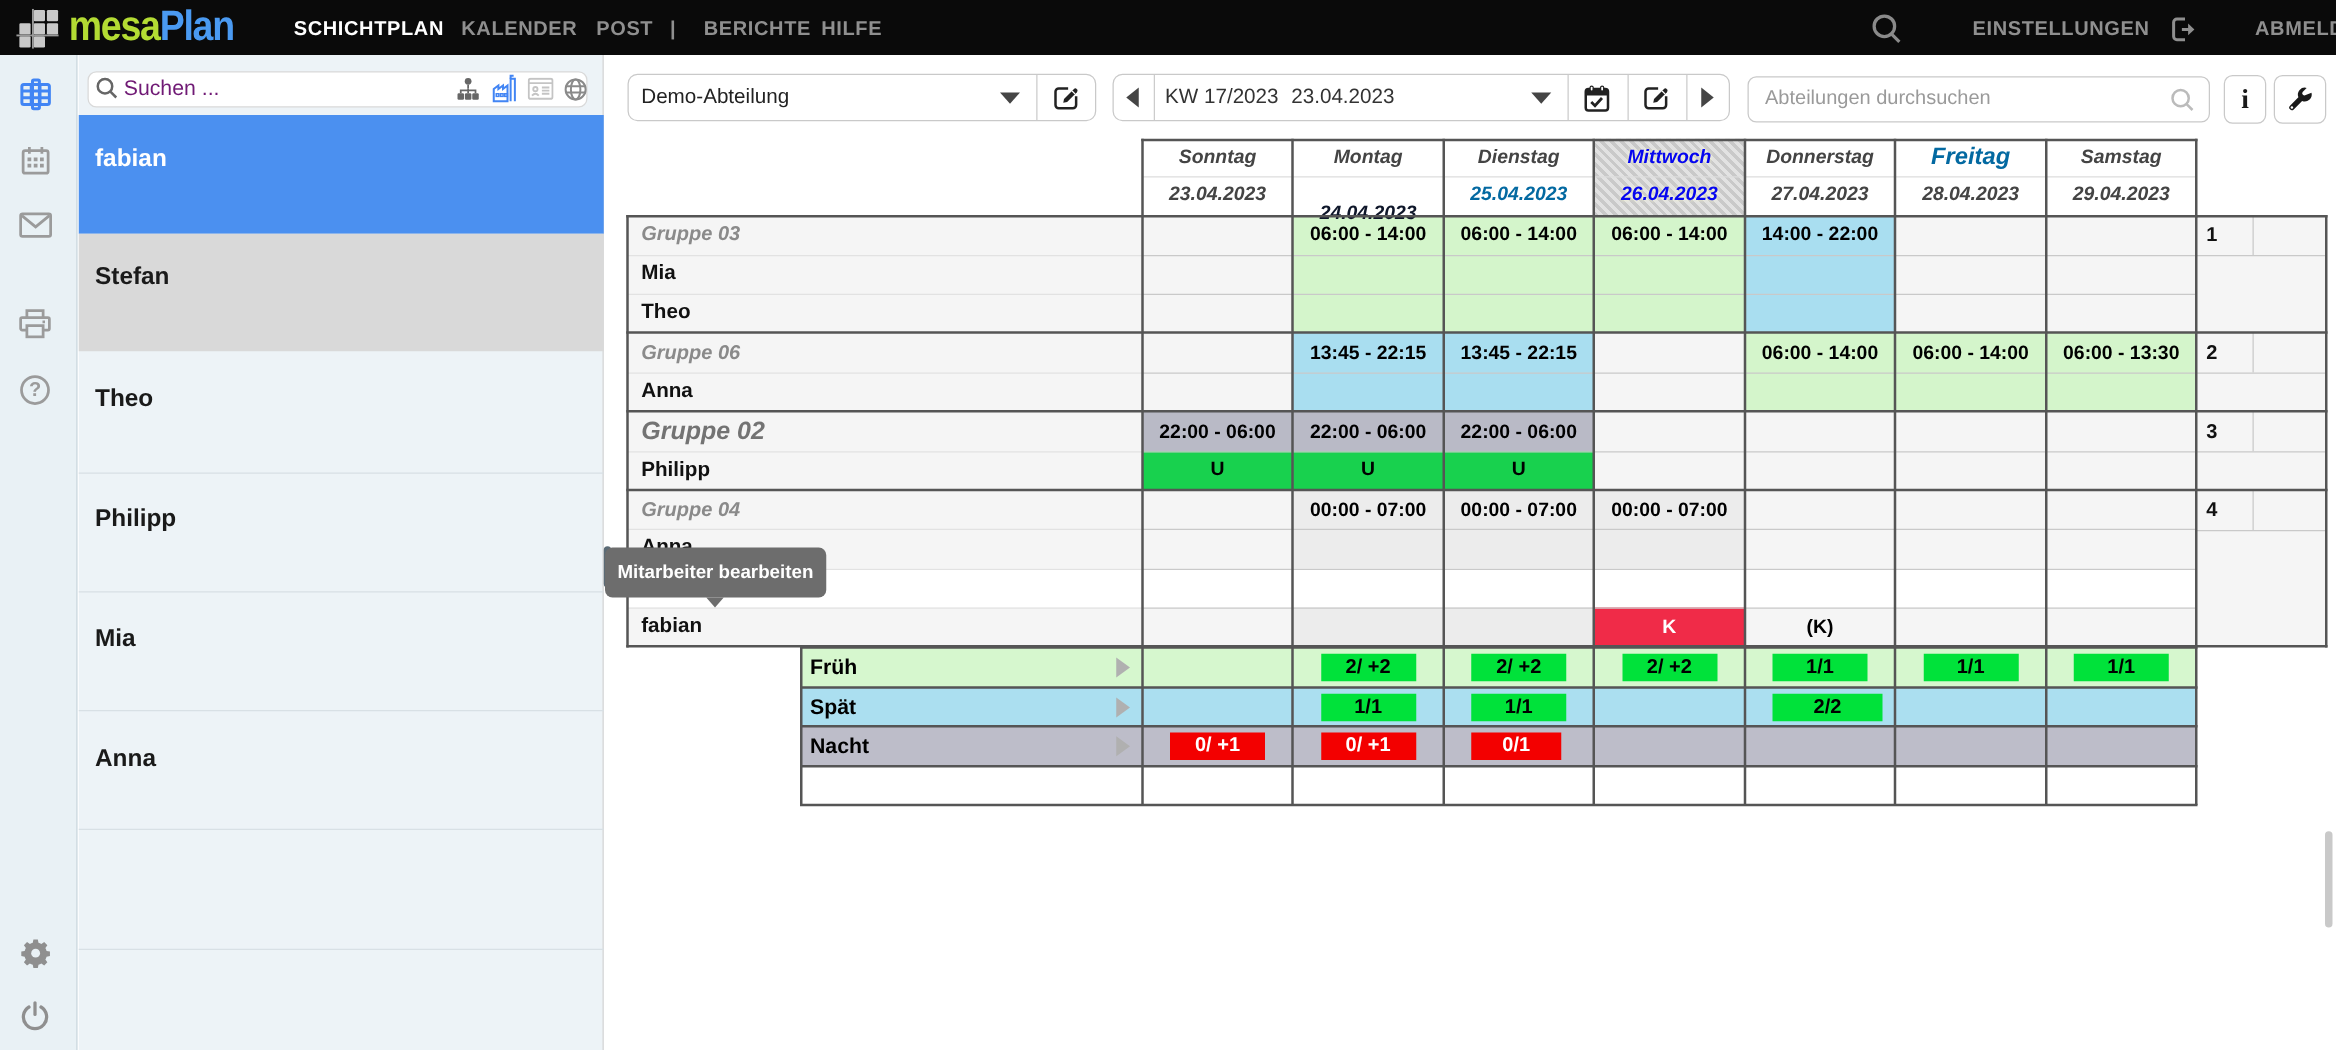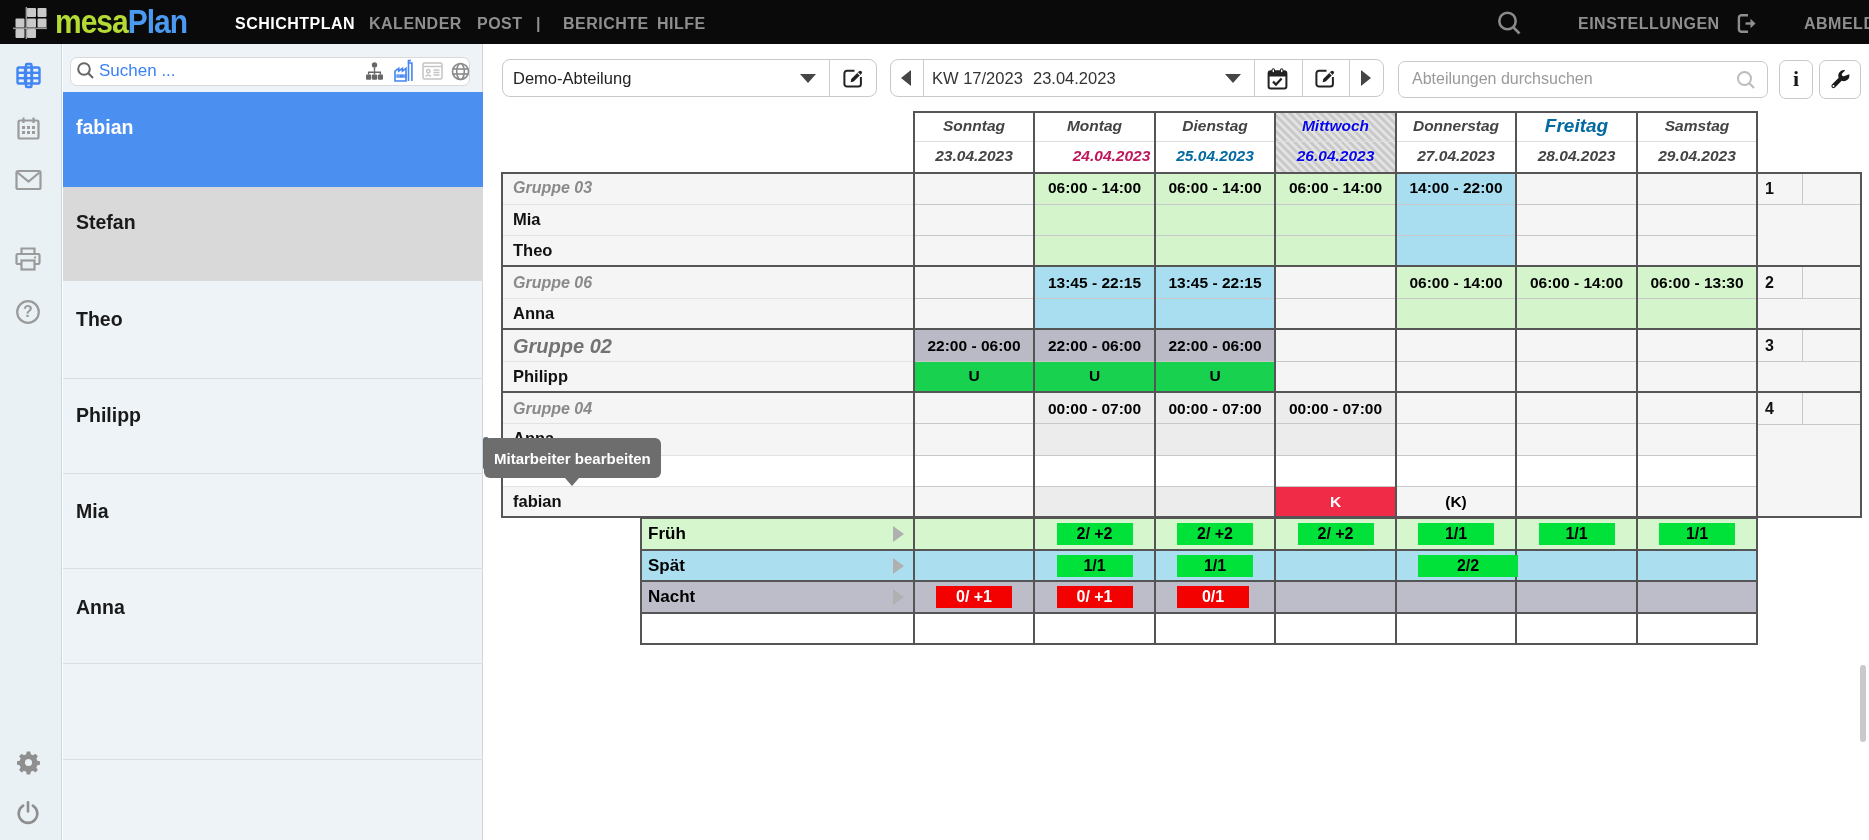--- a/index.html
+++ b/index.html
@@ -80,21 +80,21 @@
 <svg style="position:absolute;left:15px;top:800px;z-index:4;" width="26" height="26" viewBox="0 0 26 26" fill="none" stroke="#8f8f8f" stroke-width="2.6" stroke-linecap="round">
 <path d="M8.2 5.6 a9.3 9.3 0 1 0 9.6 0"></path>
     <line x1="13" y1="2.2" x2="13" y2="11.5"></line>
   </svg>
 <div style="position:absolute;left:63px;top:44px;width:420px;height:796px;background:#edf3f7;border-right:1px solid #d5d5d5;z-index:2;"></div>
 <div style="position:absolute;left:70px;top:57px;width:400px;height:29px;background:#fff;border:1px solid #d9d9d9;border-radius:7px;z-index:4;"></div>
 <svg style="position:absolute;left:76px;top:61px;z-index:5;" width="20" height="20" viewBox="0 0 20 20" fill="none" stroke="#666" stroke-width="2">
 <circle cx="8" cy="8" r="5.8"></circle>
     <line x1="12.3" y1="12.3" x2="17" y2="17"></line>
   </svg>
-<div style="position:absolute;left:99px;top:71px;transform:translateY(-50%);font-size:17px;color:#3b82f6;font-weight:normal;font-style:normal;letter-spacing:0;white-space:nowrap;z-index:5;">Suchen ...</div>
+<div style="position:absolute;left:99px;top:71px;transform:translateY(-50%);font-size:17px;color:#701a75;font-weight:normal;font-style:normal;letter-spacing:0;white-space:nowrap;z-index:5;">Suchen ...</div>
 <svg style="position:absolute;left:365px;top:62px;z-index:5;" width="19" height="19" viewBox="0 0 19 19">
 <g fill="#666">
       <circle cx="9.5" cy="3" r="2.7"></circle>
       <rect x="1" y="12.5" width="5.2" height="5.2" rx="1"></rect>
       <rect x="6.9" y="12.5" width="5.2" height="5.2" rx="1"></rect>
       <rect x="12.8" y="12.5" width="5.2" height="5.2" rx="1"></rect>
     </g>
 <g fill="none" stroke="#666" stroke-width="1.4">
       <path d="M9.5 5.7 v3"></path>
       <path d="M3.6 12.5 v-2.2 h11.8 v2.2"></path>
@@ -185,21 +185,21 @@
 <svg style="position:absolute;left:1828px;top:68px;z-index:5;" width="24" height="24" viewBox="0 0 24 24">
 <path fill="#1a1a1a" d="M21.2 6.2 a5.6 5.6 0 0 1-7.5 6.6 L7 19.5 a2.1 2.1 0 0 1-3-3 l6.7-6.7 a5.6 5.6 0 0 1 6.6-7.5 l-3.2 3.2 a1.8 1.8 0 0 0 2.5 2.5 z"></path>
 <circle cx="5.5" cy="18" r="1" fill="#fff"></circle>
   </svg>
 <div style="position:absolute;left:914px;top:111px;width:843px;height:61px;background:#fff;z-index:1;"></div>
 <div style="position:absolute;left:1275px;top:111px;width:121px;height:61px;background:repeating-linear-gradient(45deg,#c9c9c9 0px,#c9c9c9 2.8px,#e2e2e2 2.8px,#e2e2e2 5.6px);z-index:2;"></div>
 <div style="position:absolute;left:914px;top:141px;width:843px;height:1px;background:#ddd;z-index:2;"></div>
 <div style="position:absolute;left:974.0px;top:126px;transform:translate(-50%,-50%);font-size:15.5px;color:#444;font-weight:bold;font-style:italic;white-space:nowrap;z-index:4;">Sonntag</div>
 <div style="position:absolute;left:974.0px;top:156px;transform:translate(-50%,-50%);font-size:15.5px;color:#444;font-weight:bold;font-style:italic;white-space:nowrap;z-index:4;">23.04.2023</div>
 <div style="position:absolute;left:1094.5px;top:126px;transform:translate(-50%,-50%);font-size:15.5px;color:#444;font-weight:bold;font-style:italic;white-space:nowrap;z-index:4;">Montag</div>
-<div style="position:absolute;left:1094.5px;top:156px;transform:translate(-50%,-50%);font-size:15.5px;color:#be185d;font-weight:bold;font-style:italic;white-space:nowrap;z-index:4;margin-left:17px;">24.04.2023</div>
+<div style="position:absolute;left:1094.5px;top:171px;transform:translate(-50%,-50%);font-size:15.5px;color:#0f172a;font-weight:bold;font-style:italic;white-space:nowrap;z-index:4;">24.04.2023</div>
 <div style="position:absolute;left:1215.0px;top:126px;transform:translate(-50%,-50%);font-size:15.5px;color:#444;font-weight:bold;font-style:italic;white-space:nowrap;z-index:4;">Dienstag</div>
 <div style="position:absolute;left:1215.0px;top:156px;transform:translate(-50%,-50%);font-size:15.5px;color:#0369a1;font-weight:bold;font-style:italic;white-space:nowrap;z-index:4;">25.04.2023</div>
 <div style="position:absolute;left:1335.5px;top:126px;transform:translate(-50%,-50%);font-size:15.5px;color:#0606f0;font-weight:bold;font-style:italic;white-space:nowrap;text-shadow:0 0 3px #ffffd0;z-index:4;">Mittwoch</div>
 <div style="position:absolute;left:1335.5px;top:156px;transform:translate(-50%,-50%);font-size:15.5px;color:#0606f0;font-weight:bold;font-style:italic;white-space:nowrap;text-shadow:0 0 3px #ffffd0;z-index:4;">26.04.2023</div>
 <div style="position:absolute;left:1456.0px;top:126px;transform:translate(-50%,-50%);font-size:15.5px;color:#444;font-weight:bold;font-style:italic;white-space:nowrap;z-index:4;">Donnerstag</div>
 <div style="position:absolute;left:1456.0px;top:156px;transform:translate(-50%,-50%);font-size:15.5px;color:#444;font-weight:bold;font-style:italic;white-space:nowrap;z-index:4;">27.04.2023</div>
 <div style="position:absolute;left:1576.5px;top:126px;transform:translate(-50%,-50%);font-size:19px;color:#0369a1;font-weight:bold;font-style:italic;white-space:nowrap;z-index:4;">Freitag</div>
 <div style="position:absolute;left:1576.5px;top:156px;transform:translate(-50%,-50%);font-size:15.5px;color:#444;font-weight:bold;font-style:italic;white-space:nowrap;z-index:4;">28.04.2023</div>
 <div style="position:absolute;left:1697.0px;top:126px;transform:translate(-50%,-50%);font-size:15.5px;color:#444;font-weight:bold;font-style:italic;white-space:nowrap;z-index:4;">Samstag</div>
 <div style="position:absolute;left:1697.0px;top:156px;transform:translate(-50%,-50%);font-size:15.5px;color:#444;font-weight:bold;font-style:italic;white-space:nowrap;z-index:4;">29.04.2023</div>
@@ -324,19 +324,19 @@
 <div style="position:absolute;left:1636.0px;top:518px;width:2px;height:126px;background:#555;z-index:4;"></div>
 <div style="position:absolute;left:1755.75px;top:518px;width:2.5px;height:126px;background:#555;z-index:4;"></div>
 <div style="position:absolute;left:1056.5px;top:523.0px;width:76px;height:22px;background:#00e23a;color:#000;font-size:16px;font-weight:bold;text-align:center;line-height:22px;z-index:5;">2/ +2</div>
 <div style="position:absolute;left:1177.0px;top:523.0px;width:76px;height:22px;background:#00e23a;color:#000;font-size:16px;font-weight:bold;text-align:center;line-height:22px;z-index:5;">2/ +2</div>
 <div style="position:absolute;left:1297.5px;top:523.0px;width:76px;height:22px;background:#00e23a;color:#000;font-size:16px;font-weight:bold;text-align:center;line-height:22px;z-index:5;">2/ +2</div>
 <div style="position:absolute;left:1418.0px;top:523.0px;width:76px;height:22px;background:#00e23a;color:#000;font-size:16px;font-weight:bold;text-align:center;line-height:22px;z-index:5;">1/1</div>
 <div style="position:absolute;left:1538.5px;top:523.0px;width:76px;height:22px;background:#00e23a;color:#000;font-size:16px;font-weight:bold;text-align:center;line-height:22px;z-index:5;">1/1</div>
 <div style="position:absolute;left:1659.0px;top:523.0px;width:76px;height:22px;background:#00e23a;color:#000;font-size:16px;font-weight:bold;text-align:center;line-height:22px;z-index:5;">1/1</div>
 <div style="position:absolute;left:1056.5px;top:554.5px;width:76px;height:22px;background:#00e23a;color:#000;font-size:16px;font-weight:bold;text-align:center;line-height:22px;z-index:5;">1/1</div>
 <div style="position:absolute;left:1177.0px;top:554.5px;width:76px;height:22px;background:#00e23a;color:#000;font-size:16px;font-weight:bold;text-align:center;line-height:22px;z-index:5;">1/1</div>
-<div style="position:absolute;left:1418.0px;top:554.5px;width:100px;height:22px;background:#00e23a;color:#000;font-size:16px;font-weight:bold;text-align:center;line-height:22px;z-index:5;">2/2</div>
+<div style="position:absolute;left:1418.0px;top:554.5px;width:88px;height:22px;background:#00e23a;color:#000;font-size:16px;font-weight:bold;text-align:center;line-height:22px;z-index:5;">2/2</div>
 <div style="position:absolute;left:936.0px;top:586.0px;width:76px;height:22px;background:#f30000;color:#fff;font-size:16px;font-weight:bold;text-align:center;line-height:22px;z-index:5;">0/ +1</div>
 <div style="position:absolute;left:1056.5px;top:586.0px;width:76px;height:22px;background:#f30000;color:#fff;font-size:16px;font-weight:bold;text-align:center;line-height:22px;z-index:5;">0/ +1</div>
 <div style="position:absolute;left:1177.0px;top:586.0px;width:72px;height:22px;background:#f30000;color:#fff;font-size:16px;font-weight:bold;text-align:center;line-height:22px;z-index:5;">0/1</div>
 <div style="position:absolute;left:484px;top:438px;width:177px;height:40px;background:#6d6d6d;border-radius:6px;z-index:20;"></div>
 <div style="position:absolute;left:494px;top:458px;transform:translateY(-50%);font-size:15px;font-weight:bold;color:#fff;z-index:21;white-space:nowrap;">Mitarbeiter bearbeiten</div>
 <div style="position:absolute;left:565px;top:478px;width:0;height:0;border-left:7px solid transparent;border-right:7px solid transparent;border-top:8px solid #6d6d6d;z-index:20;"></div>
 <div style="position:absolute;left:1860px;top:665px;width:6px;height:77px;background:#c9c9c9;border-radius:3px;z-index:6;"></div>
 </body></html>

